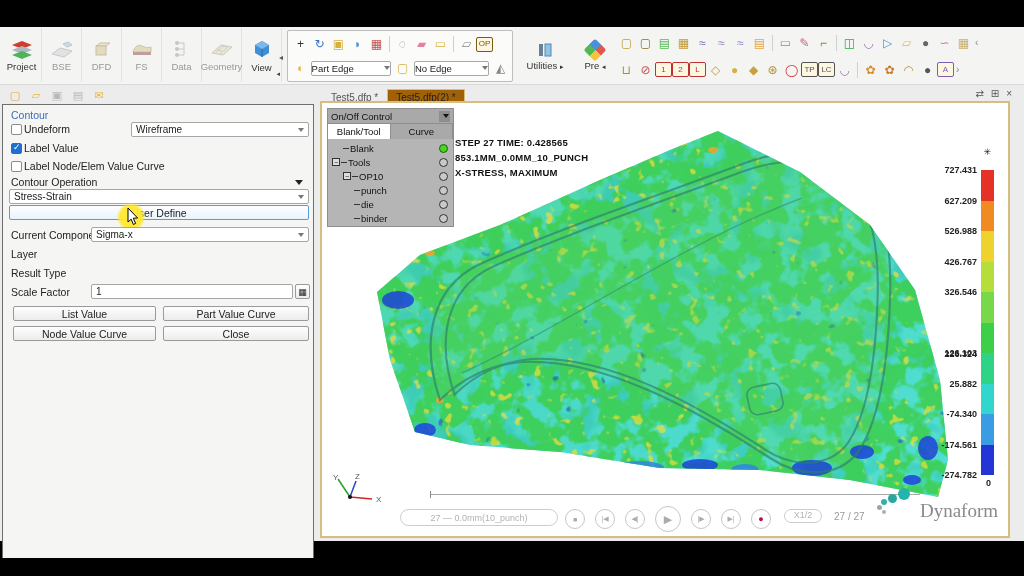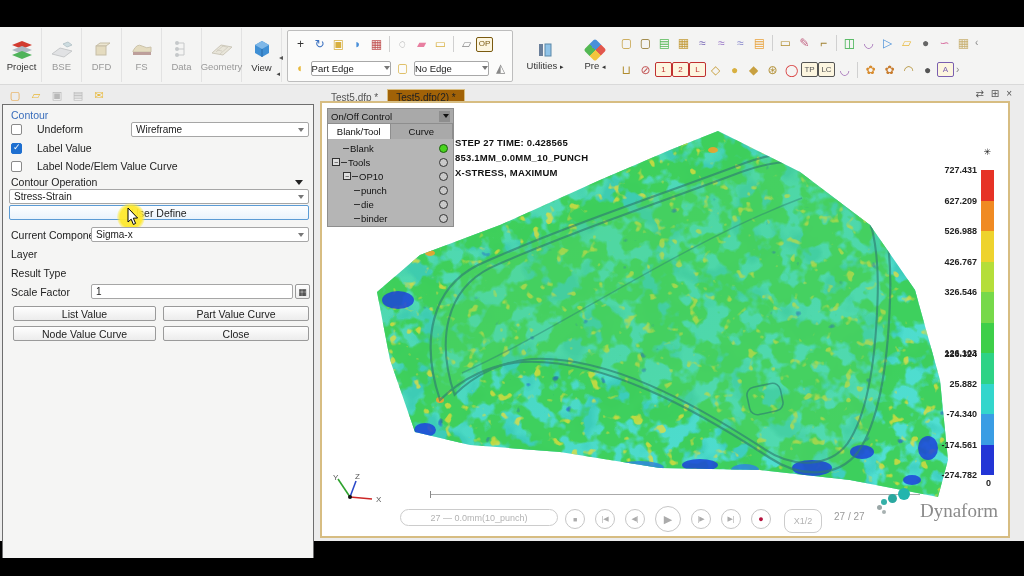--- a/index.html
+++ b/index.html
@@ -40,21 +40,21 @@
   #file-icons{position:absolute;left:6px;top:0;display:flex;gap:3px;align-items:center;height:18px}
   #file-icons .mini-icon{width:18px;height:16px;font-size:11px}
   #tabs{position:absolute;left:322px;top:1px;display:flex;align-items:flex-end;height:17px}
   .tab{font-size:10px;color:#555;padding:2px 8px 1px;border:1px solid transparent;border-bottom:none}
   .tab.active{background:#a16207;border-color:#d7bd82;color:#222}
   #win-controls{position:absolute;right:12px;top:2px;display:flex;gap:7px;font-size:10px;color:#555}
 
   
   #left-panel{position:absolute;left:2px;top:77px;width:312px;height:459px;background:#f5f5f4;border:1px solid #6e6e6e;font-size:10.5px;color:#222}
   #panel-title{position:absolute;left:8px;top:4px;color:#3a6ebc;font-size:10.5px}
-  .chk-row{position:absolute;left:8px;display:flex;align-items:center;gap:15px}
+  .chk-row{position:absolute;left:8px;display:flex;align-items:center;gap:2px}
   .chk{width:11px;height:11px;border:1px solid #8a8a8a;background:#fff;border-radius:2px;position:relative}
   .chk.on{background:#1e6fd0;border-color:#1e6fd0}
   .chk.on::after{content:"✓";position:absolute;left:1px;top:-2px;color:#fff;font-size:9px}
   .sel{position:absolute;height:15px;background:#fff;border:1px solid #a6a6a6;border-radius:2px;display:flex;align-items:center;padding:0 4px;font-size:10px}
   .sel .sel-txt{flex:1}
   .panel-label{position:absolute;left:8px}
   .collapse-tri{position:absolute;right:10px;width:0;height:0;border-left:4px solid transparent;border-right:4px solid transparent;border-top:5px solid #222}
   #user-define{position:absolute;left:6px;top:100px;width:300px;height:15px;border:1px solid #5b9bd5;background:linear-gradient(#fdfeff,#eaf3fc);border-radius:2px;display:flex;align-items:center;justify-content:center;font-size:10.5px;color:#222}
   .input{position:absolute;height:15px;background:#fff;border:1px solid #a6a6a6;border-radius:2px;font-size:10px;display:flex;align-items:center;padding:0 4px}
   .pbtn{position:absolute;height:15px;border:1px solid #9a9a9a;background:linear-gradient(#fefefe,#ececec);border-radius:2px;display:flex;align-items:center;justify-content:center;font-size:10.5px;color:#222}
@@ -95,21 +95,21 @@
 
   
   #anim-slider{position:absolute;left:108px;top:388px;width:490px;height:6px}
   #anim-slider .line{position:absolute;left:0;top:3px;width:100%;height:1px;background:#aaa}
   #anim-slider .tick{position:absolute;left:0;top:0;width:1px;height:7px;background:#888}
   #frame-pill{position:absolute;left:78px;top:406px;width:158px;height:17px;border:1px solid #ccc;border-radius:9px;display:flex;align-items:center;justify-content:center;font-size:9px;color:#b3b3b3}
   #anim-buttons{position:absolute;left:243px;top:403px;display:flex;align-items:center;gap:10px}
   .abtn{width:20px;height:20px;border:1.5px solid #c6c6c6;border-radius:50%;display:flex;align-items:center;justify-content:center;font-size:7px;color:#ababab;background:#fff}
   .abtn.play{width:26px;height:26px;font-size:11px}
   .abtn.rec{color:#b5123e;font-size:9px}
-  #speed-pill{position:absolute;left:462px;top:406px;width:38px;height:24px;border:1px solid #ccc;border-radius:8px;display:flex;align-items:center;justify-content:center;font-size:9px;color:#b3b3b3}
+  #speed-pill{position:absolute;left:462px;top:406px;width:38px;height:14px;border:1px solid #ccc;border-radius:8px;display:flex;justify-content:center;font-size:9px;color:#b3b3b3}
   #frame-counter{position:absolute;left:512px;top:408px;font-size:10px;color:#9a9a9a}
 
   
   #logo{position:absolute;right:10px;bottom:14px;width:118px;height:36px}
   #logo-text{position:absolute;right:0;bottom:0;font-size:19px;color:#8a8a8a;font-family:"Liberation Serif","DejaVu Serif",serif}
   .dot{position:absolute;border-radius:50%}
 
   
   #statusbar{position:absolute;left:0;top:514px;width:1024px;height:17px;background:#f0f0ef;border-top:1px solid #e0d6b4;font-size:10.5px;color:#333;display:flex;align-items:center}
   #status-left{margin-left:8px}

